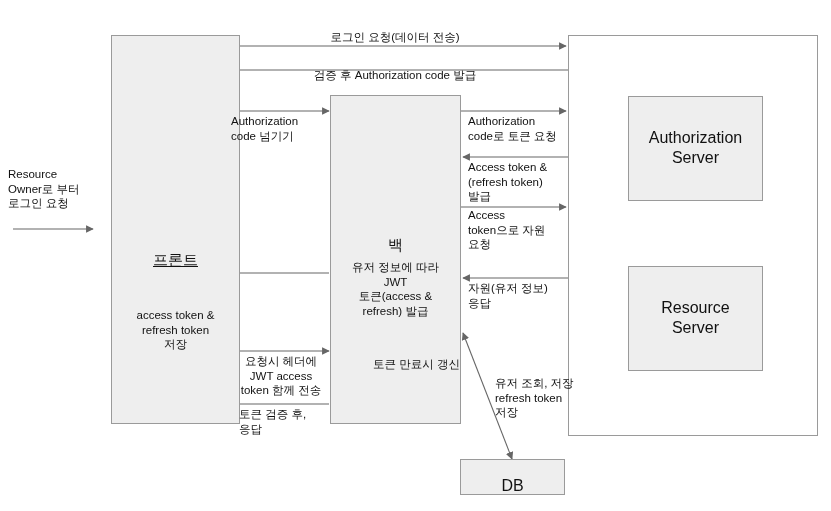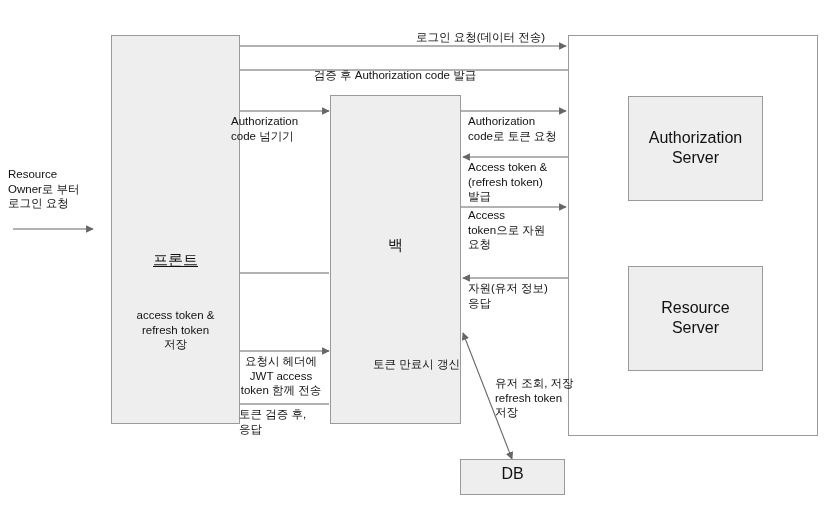--- a/index.html
+++ b/index.html
@@ -131,44 +131,48 @@
 
   <div class="box" style="left:111px; top:35px; width:129px; height:389px;">
     <div class="box-title underline" style="top:215px;">프론트</div>
     <div class="ctr" style="top:272px;">access token &amp;
 refresh token
 저장</div>
   </div>
 
   <div class="box" style="left:330px; top:95px; width:131px; height:329px;">
     <div class="box-title" style="top:140px;">백</div>
+    <div class="ctr" style="top:164px;">유저 정보에 따라
+JWT
+토큰(access &amp;
+refresh) 발급</div>
     <div class="ctr" style="top:261px;text-align:right;">토큰 만료시 갱신</div>
   </div>
 
   <div class="box-plain" style="left:568px; top:35px; width:250px; height:401px;"></div>
 
   <div class="box" style="left:628px; top:96px; width:135px; height:105px;">
     <div class="servername" style="top:31px;">Authorization
 Server</div>
   </div>
 
   <div class="box" style="left:628px; top:266px; width:135px; height:105px;">
     <div class="servername" style="top:31px;">Resource
 Server</div>
   </div>
 
   <div class="box" style="left:460px; top:459px; width:105px; height:36px;">
-    <div class="dbname" style="top:4px;text-align:center;">DB</div>
+    <div class="dbname" style="top:16px;text-align:center;">DB</div>
   </div>
 
   <div class="edge-label" style="left:8px; top:167px; width:100px;">Resource
 Owner로 부터
 로그인 요청</div>
 
-  <div class="edge-label center" style="left:245px; top:30px; width:300px;text-align:right;">로그인 요청(데이터 전송)</div>
+  <div class="edge-label center" style="left:245px; top:30px; width:300px;">로그인 요청(데이터 전송)</div>
 
   <div class="edge-label center" style="left:245px; top:68px; width:300px;">검증 후 Authorization code 발급</div>
 
   <div class="edge-label" style="left:231px; top:114px; width:98px;">Authorization
 code 넘기기</div>
 
   <div class="edge-label" style="left:468px; top:114px; width:100px;">Authorization
 code로 토큰 요청</div>
 
   <div class="edge-label" style="left:468px; top:160px; width:100px;">Access token &amp;

